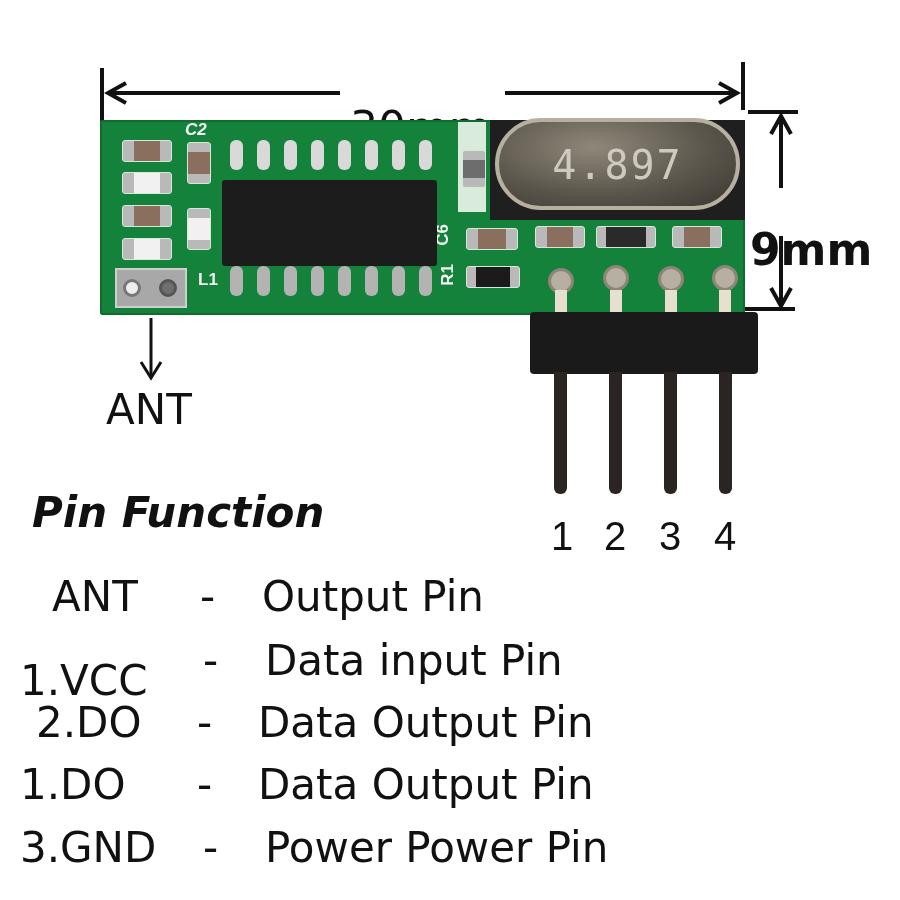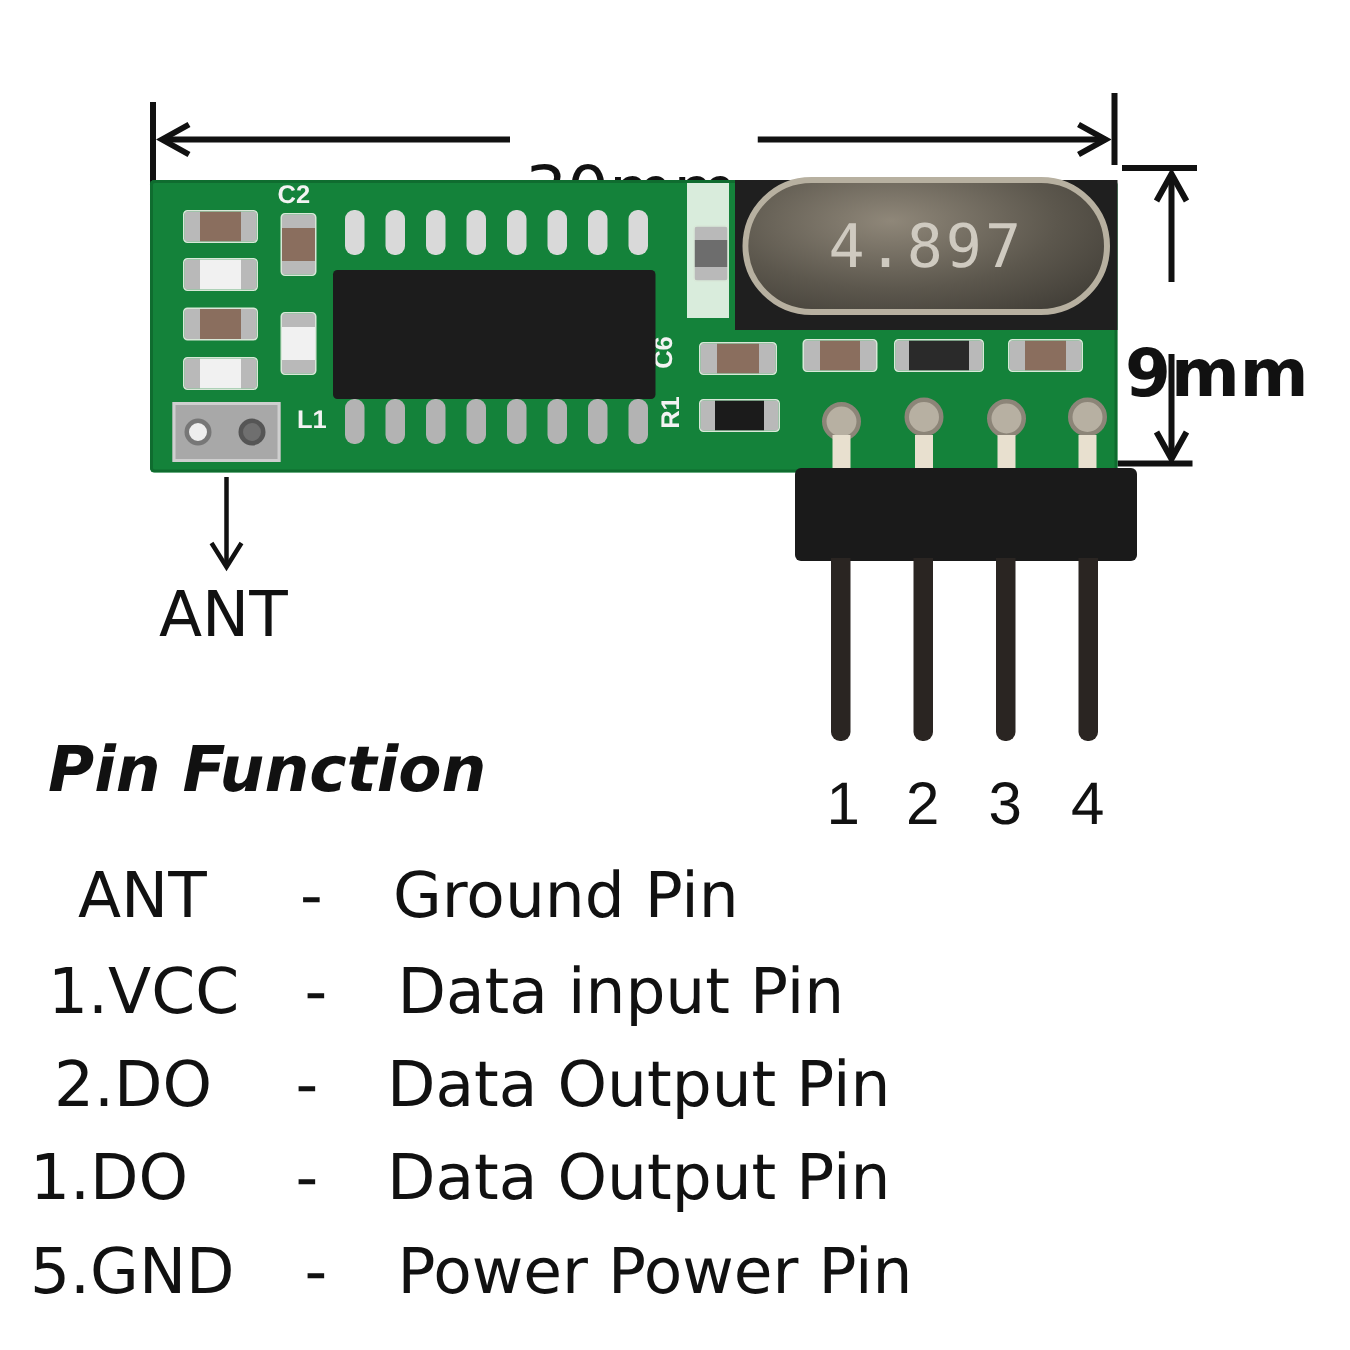--- a/index.html
+++ b/index.html
@@ -62,21 +62,21 @@
 <div>
   <div class="pcb"></div>
 
   <div class="smd" style="left:122px;top:140px;width:48px;height:20px;"></div>
   <div class="smd white" style="left:122px;top:172px;width:48px;height:20px;"></div>
   <div class="smd" style="left:122px;top:205px;width:48px;height:20px;"></div>
   <div class="smd white" style="left:122px;top:238px;width:48px;height:20px;"></div>
   <div class="smd v" style="left:187px;top:142px;width:22px;height:40px;"></div>
   <div class="smd vw" style="left:187px;top:208px;width:22px;height:40px;"></div>
 
-  <div class="silk" style="left:185px;top:120px;">C2</div>
+  <div class="silk" style="left:185px;top:120px;font-style:italic;">C2</div>
   <div class="silk" style="left:198px;top:270px;">L1</div>
   <div class="silk" style="left:432px;top:225px;transform:rotate(-90deg);">C6</div>
   <div class="silk" style="left:437px;top:265px;transform:rotate(-90deg);">R1</div>
 
   <div class="ant-pad">
     <div class="hole" style="left:6px;background:#eee;border:3px solid #777;box-sizing:border-box;"></div>
     <div class="hole" style="left:42px;background:#6f6f6f;border:3px solid #555;box-sizing:border-box;"></div>
   </div>
 
   <div class="ic"></div>
@@ -141,35 +141,35 @@
   <polyline points="3,44 13,60 23,44" fill="none" stroke="#111" stroke-width="3"></polyline>
 </svg>
 <div class="abs" style="left:106px;top:385px;font-size:42px;">ANT</div>
 
 <div class="title">Pin Function</div>
 
 <div>
   <div class="row" style="top:572px;">
     <span class="abs" style="left:52px;">ANT</span>
     <span class="abs" style="left:200px;">-</span>
-    <span class="abs" style="left:262px;">Ground Pin</span>
+    <span class="abs" style="left:262px;">Output Pin</span>
   </div>
   <div class="row" style="top:636px;">
-    <span class="abs" style="left:32px;">1.VCC</span>
+    <span class="abs" style="left:20px;margin-top:20px;">1.VCC</span>
     <span class="abs" style="left:203px;">-</span>
     <span class="abs" style="left:265px;">Data input Pin</span>
   </div>
   <div class="row" style="top:698px;">
     <span class="abs" style="left:36px;">2.DO</span>
     <span class="abs" style="left:197px;">-</span>
     <span class="abs" style="left:258px;">Data Output Pin</span>
   </div>
   <div class="row" style="top:760px;">
     <span class="abs" style="left:20px;">1.DO</span>
     <span class="abs" style="left:197px;">-</span>
     <span class="abs" style="left:258px;">Data Output Pin</span>
   </div>
   <div class="row" style="top:823px;">
-    <span class="abs" style="left:20px;">5.GND</span>
+    <span class="abs" style="left:20px;">3.GND</span>
     <span class="abs" style="left:203px;">-</span>
     <span class="abs" style="left:265px;">Power Power Pin</span>
   </div>
 </div>
 
 </body></html>

